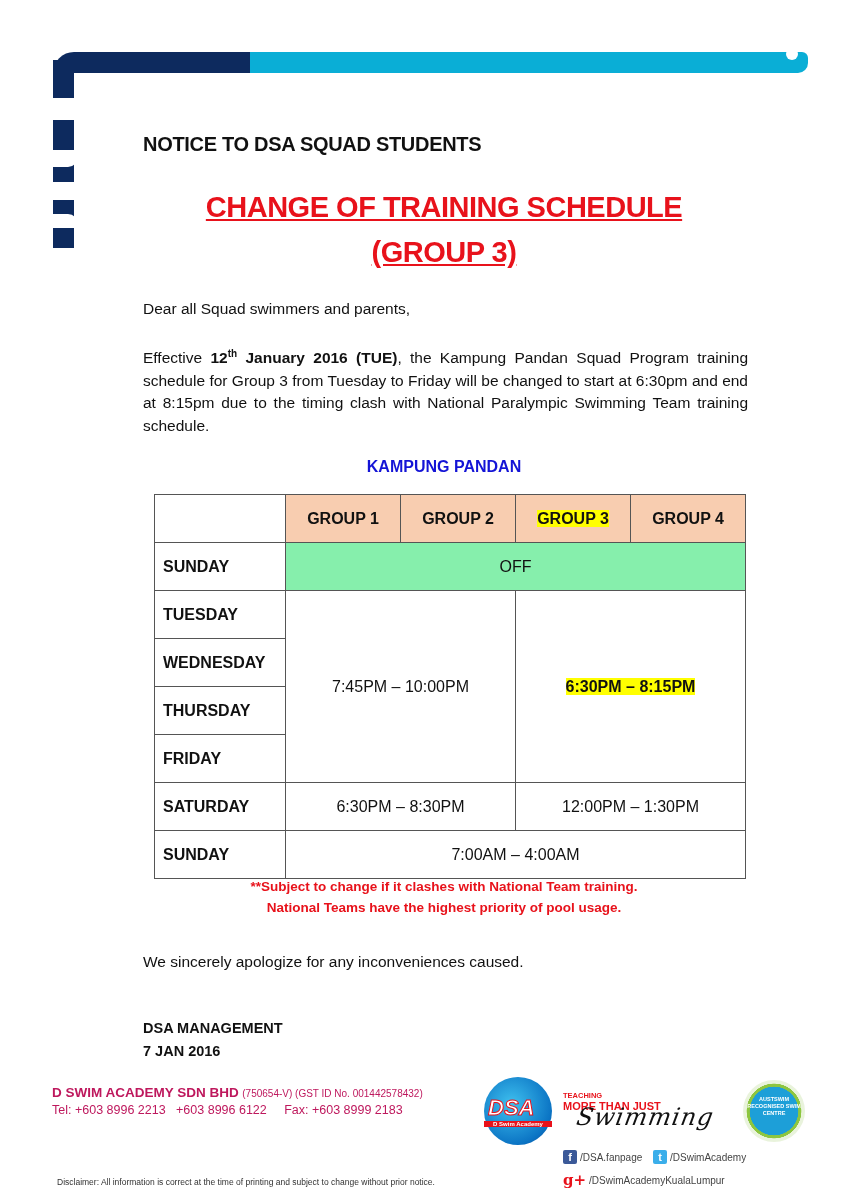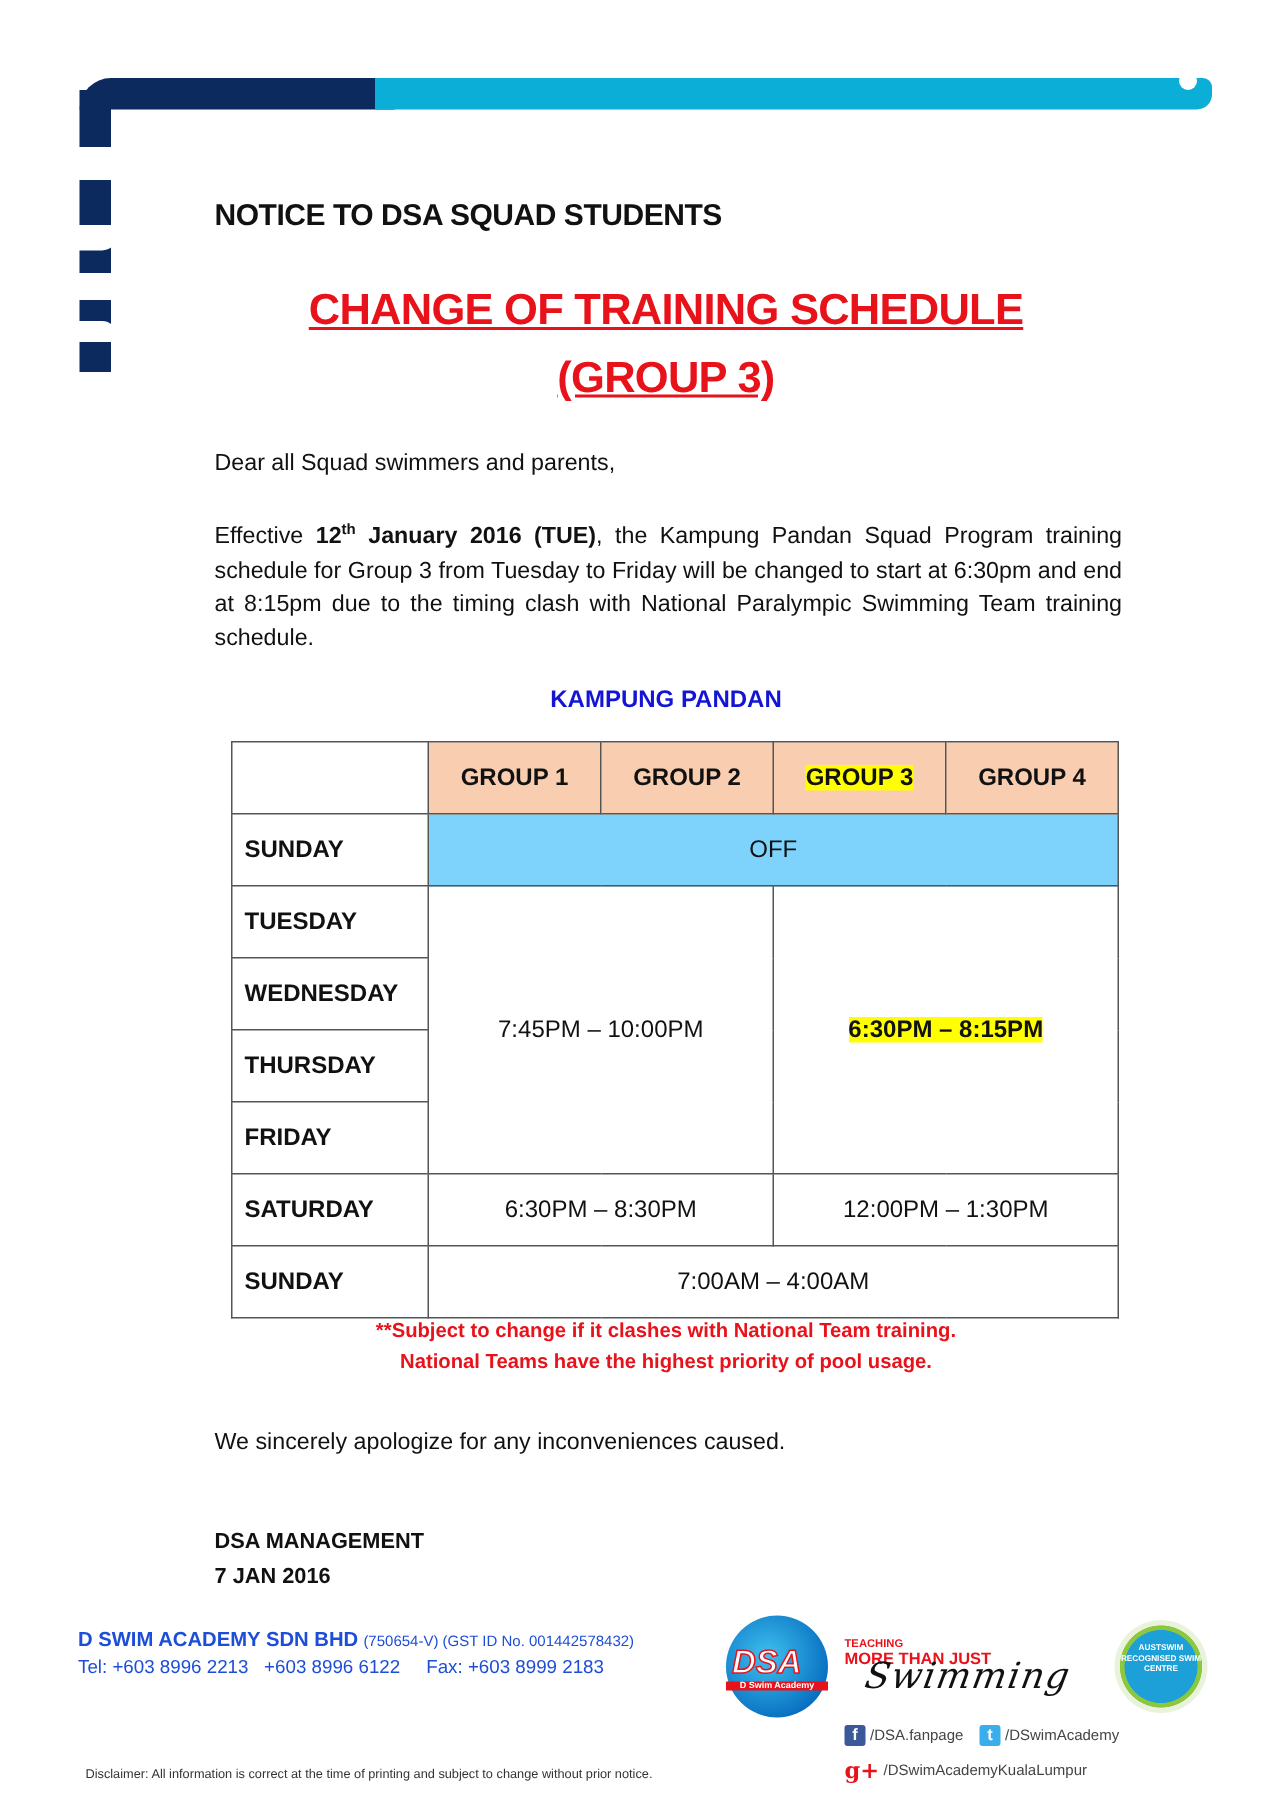--- a/index.html
+++ b/index.html
@@ -37,36 +37,36 @@
   .venue { position: absolute; left: 0; width: 888px; text-align: center; top: 458px;
            color: #1414d6; font-weight: bold; font-size: 16px; }
 
   table.sched { position: absolute; left: 154px; top: 494px; border-collapse: collapse;
                 font-size: 16px; }
   table.sched td { border: 1px solid #555; height: 47px; padding: 0; margin-top: 48px; }
   .c-day { width: 122px; padding-left: 8px !important; font-weight: bold; }
   .c-grp { width: 114px; text-align: center; }
   .hdr td.c-grp { background: #f8cdb0; font-weight: bold; height: 40px; }
   .hdr td.blank { background: #fff; }
-  .off { background: #7dd3fc; text-align: center; }
+  .off { background: #86efac; text-align: center; }
   .center { text-align: center; }
   .hl { background: #ffff00; }
   .bold { font-weight: bold; }
 
   .red-note { position: absolute; left: 0; width: 888px; text-align: center; color: #e8121b;
               font-weight: bold; font-size: 13.5px; line-height: 21px; }
   .red-note.n1 { top: 876px; }
   .red-note.n2 { top: 897px; }
 
   .apology { position: absolute; left: 143px; top: 953px; font-size: 15.5px; }
   .sign { position: absolute; left: 143px; font-size: 14.5px; font-weight: bold; }
   .sign.s1 { top: 1020px; }
   .sign.s2 { top: 1043px; }
 
-  .company { position: absolute; left: 52px; top: 1084px; font-size: 12.5px; line-height: 17px; color: #1d4ed8; }
+  .company { position: absolute; left: 52px; top: 1084px; font-size: 12.5px; line-height: 17px; color: #be185d; }
   .company .name { font-weight: bold; font-size: 13.5px; }
   .company .reg { font-size: 10px; }
   .disclaimer { position: absolute; left: 57px; top: 1177px; font-size: 8.5px; color: #333; }
 
   .logo-dsa { position: absolute; left: 484px; top: 1077px; width: 68px; height: 68px;
               border-radius: 50%; background: radial-gradient(circle at 40% 40%, #3fc1ef, #0b74c4 70%, #0a3d8a);
               }
   .logo-dsa .dsa-text { position: absolute; left: 4px; top: 18px; font-weight: bold; font-size: 22px;
                         color: #fff; -webkit-text-stroke: 1px #e8121b; font-style: italic; }
   .logo-dsa .dsa-sub { position: absolute; left: 0px; top: 44px; width: 68px; text-align: center;

